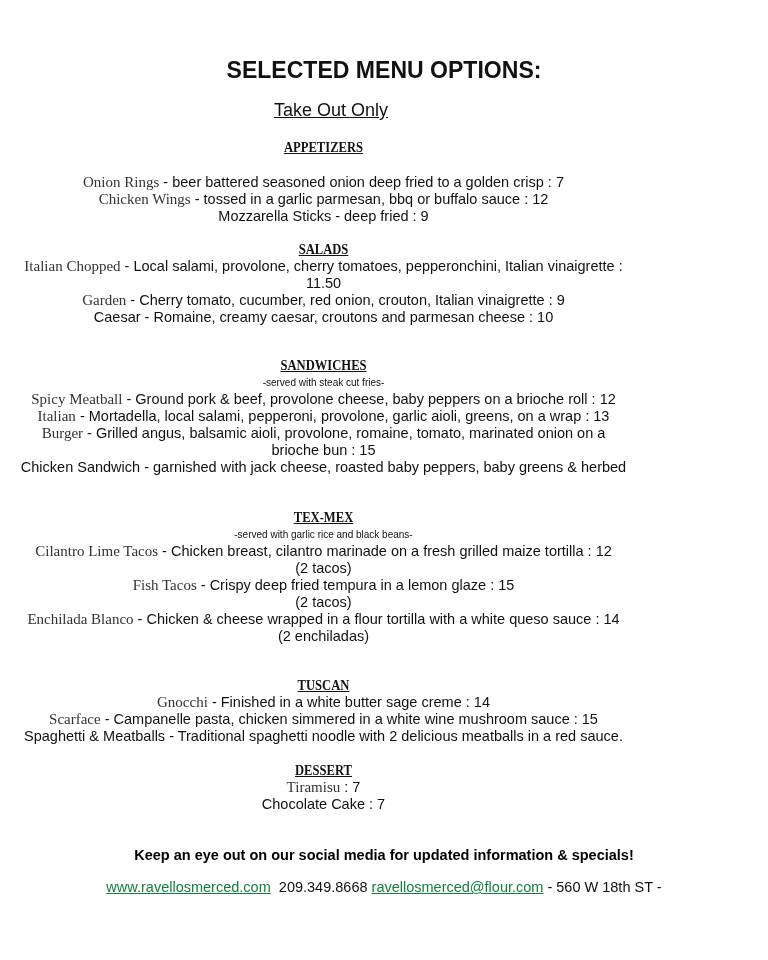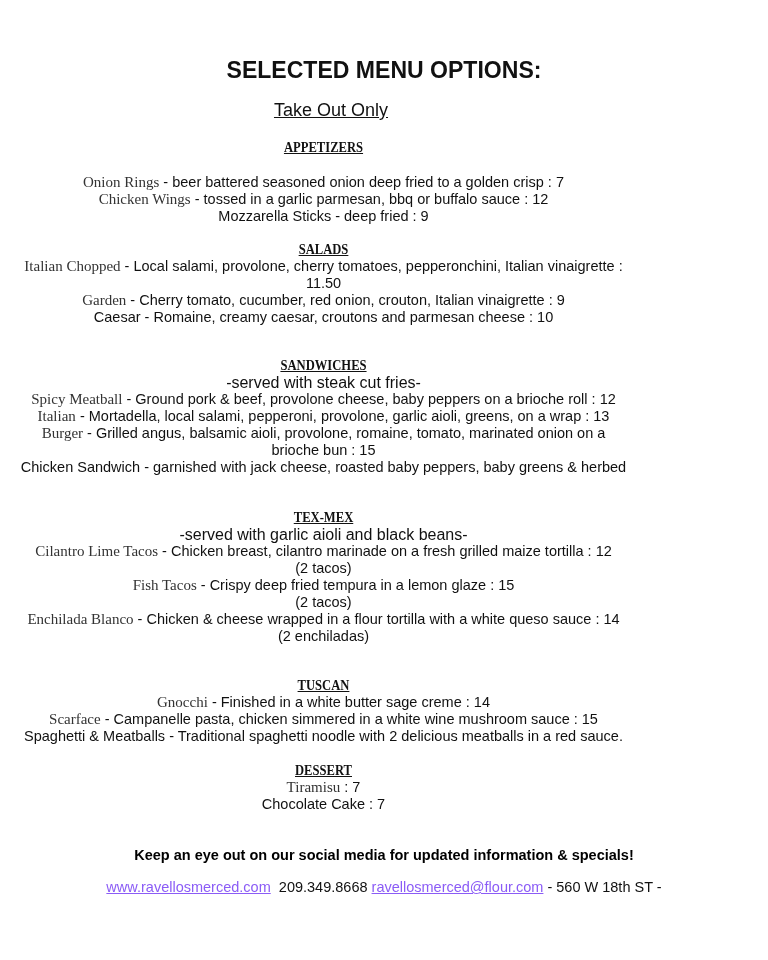--- a/index.html
+++ b/index.html
@@ -4,24 +4,24 @@
 <style>
   html, body { margin: 0; padding: 0; background: #ffffff; }
   body { width: 768px; height: 960px; overflow: hidden; position: relative; font-family: "Liberation Sans", sans-serif; color: #111; }
   .page { position: absolute; left: 0; top: 0; width: 768px; text-align: center; }
   .title { position: absolute; left: 0; width: 768px; top: 56px; font-size: 24px; font-weight: bold; letter-spacing: 0px; transform: scaleX(0.96); }
   .subtitle { position: absolute; left: 0; width: 662px; top: 100px; font-size: 18px; text-decoration: underline; }
   .sec { position: absolute; left: 0; width: 647px; }
   .heading { font-family: "Liberation Serif", serif; font-weight: bold; font-size: 14px; text-decoration: underline; line-height: 17px; transform: scaleX(0.9); }
   .line { font-size: 14.5px; line-height: 17px; }
   .name { font-family: "Liberation Serif", serif; color: #333; font-size: 15px; }
-  .note { font-size: 16px; line-height: 17px; }
+  .note { font-size: 10px; line-height: 17px; }
   .promo { position: absolute; left: 0; width: 768px; top: 847px; color: #000000; font-weight: bold; font-size: 14.5px; }
   .contact { position: absolute; left: 0; width: 768px; top: 879px; font-size: 14.5px; }
-  .contact a { color: #8b5cf6; text-decoration: underline; }
+  .contact a { color: #15803d; text-decoration: underline; }
 </style>
 </head>
 <body>
 
 <div class="page">
   <div class="title">SELECTED MENU OPTIONS:</div>
   <div class="subtitle">Take Out Only</div>
 
   <div class="sec" style="top:139px;">
     <div class="heading">APPETIZERS</div>
@@ -44,21 +44,21 @@
     <div class="note">-served with steak cut fries-</div>
     <div class="line"><span class="name">Spicy Meatball</span><span> - Ground pork &amp; beef, provolone cheese, baby peppers on a brioche roll : 12</span></div>
     <div class="line"><span class="name">Italian</span><span> - Mortadella, local salami, pepperoni, provolone, garlic aioli, greens, on a wrap : 13</span></div>
     <div class="line"><span class="name">Burger</span><span> - Grilled angus, balsamic aioli, provolone, romaine, tomato, marinated onion on a</span></div>
     <div class="line">brioche bun : 15</div>
     <div class="line"><span>Chicken Sandwich - garnished with jack cheese, roasted baby peppers, baby greens &amp; herbed</span></div>
   </div>
 
   <div class="sec" style="top:509px;">
     <div class="heading">TEX-MEX</div>
-    <div class="note">-served with garlic aioli and black beans-</div>
+    <div class="note">-served with garlic rice and black beans-</div>
     <div class="line"><span class="name">Cilantro Lime Tacos</span><span> - Chicken breast, cilantro marinade on a fresh grilled maize tortilla : 12</span></div>
     <div class="line">(2 tacos)</div>
     <div class="line"><span class="name">Fish Tacos</span><span> - Crispy deep fried tempura in a lemon glaze : 15</span></div>
     <div class="line">(2 tacos)</div>
     <div class="line"><span class="name">Enchilada Blanco</span><span> - Chicken &amp; cheese wrapped in a flour tortilla with a white queso sauce : 14</span></div>
     <div class="line">(2 enchiladas)</div>
   </div>
 
   <div class="sec" style="top:677px;">
     <div class="heading">TUSCAN</div>

